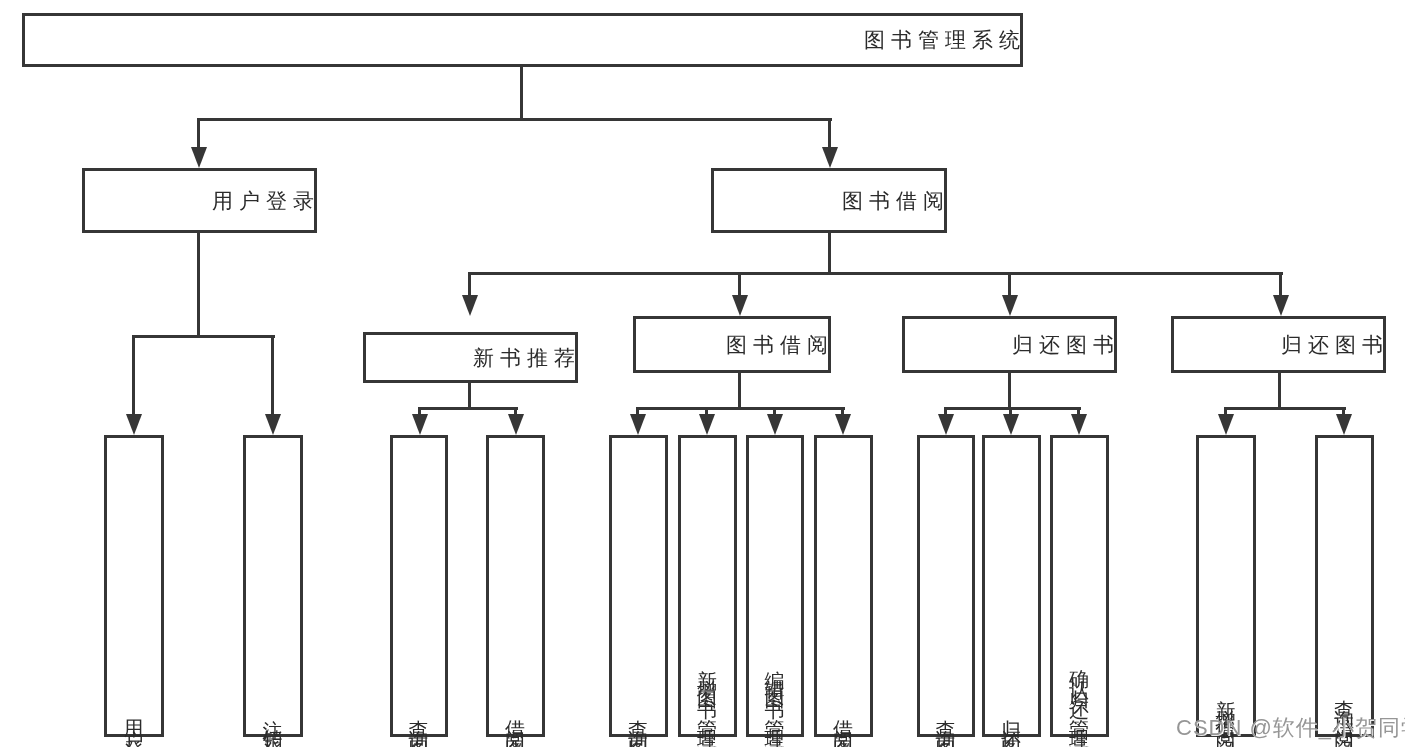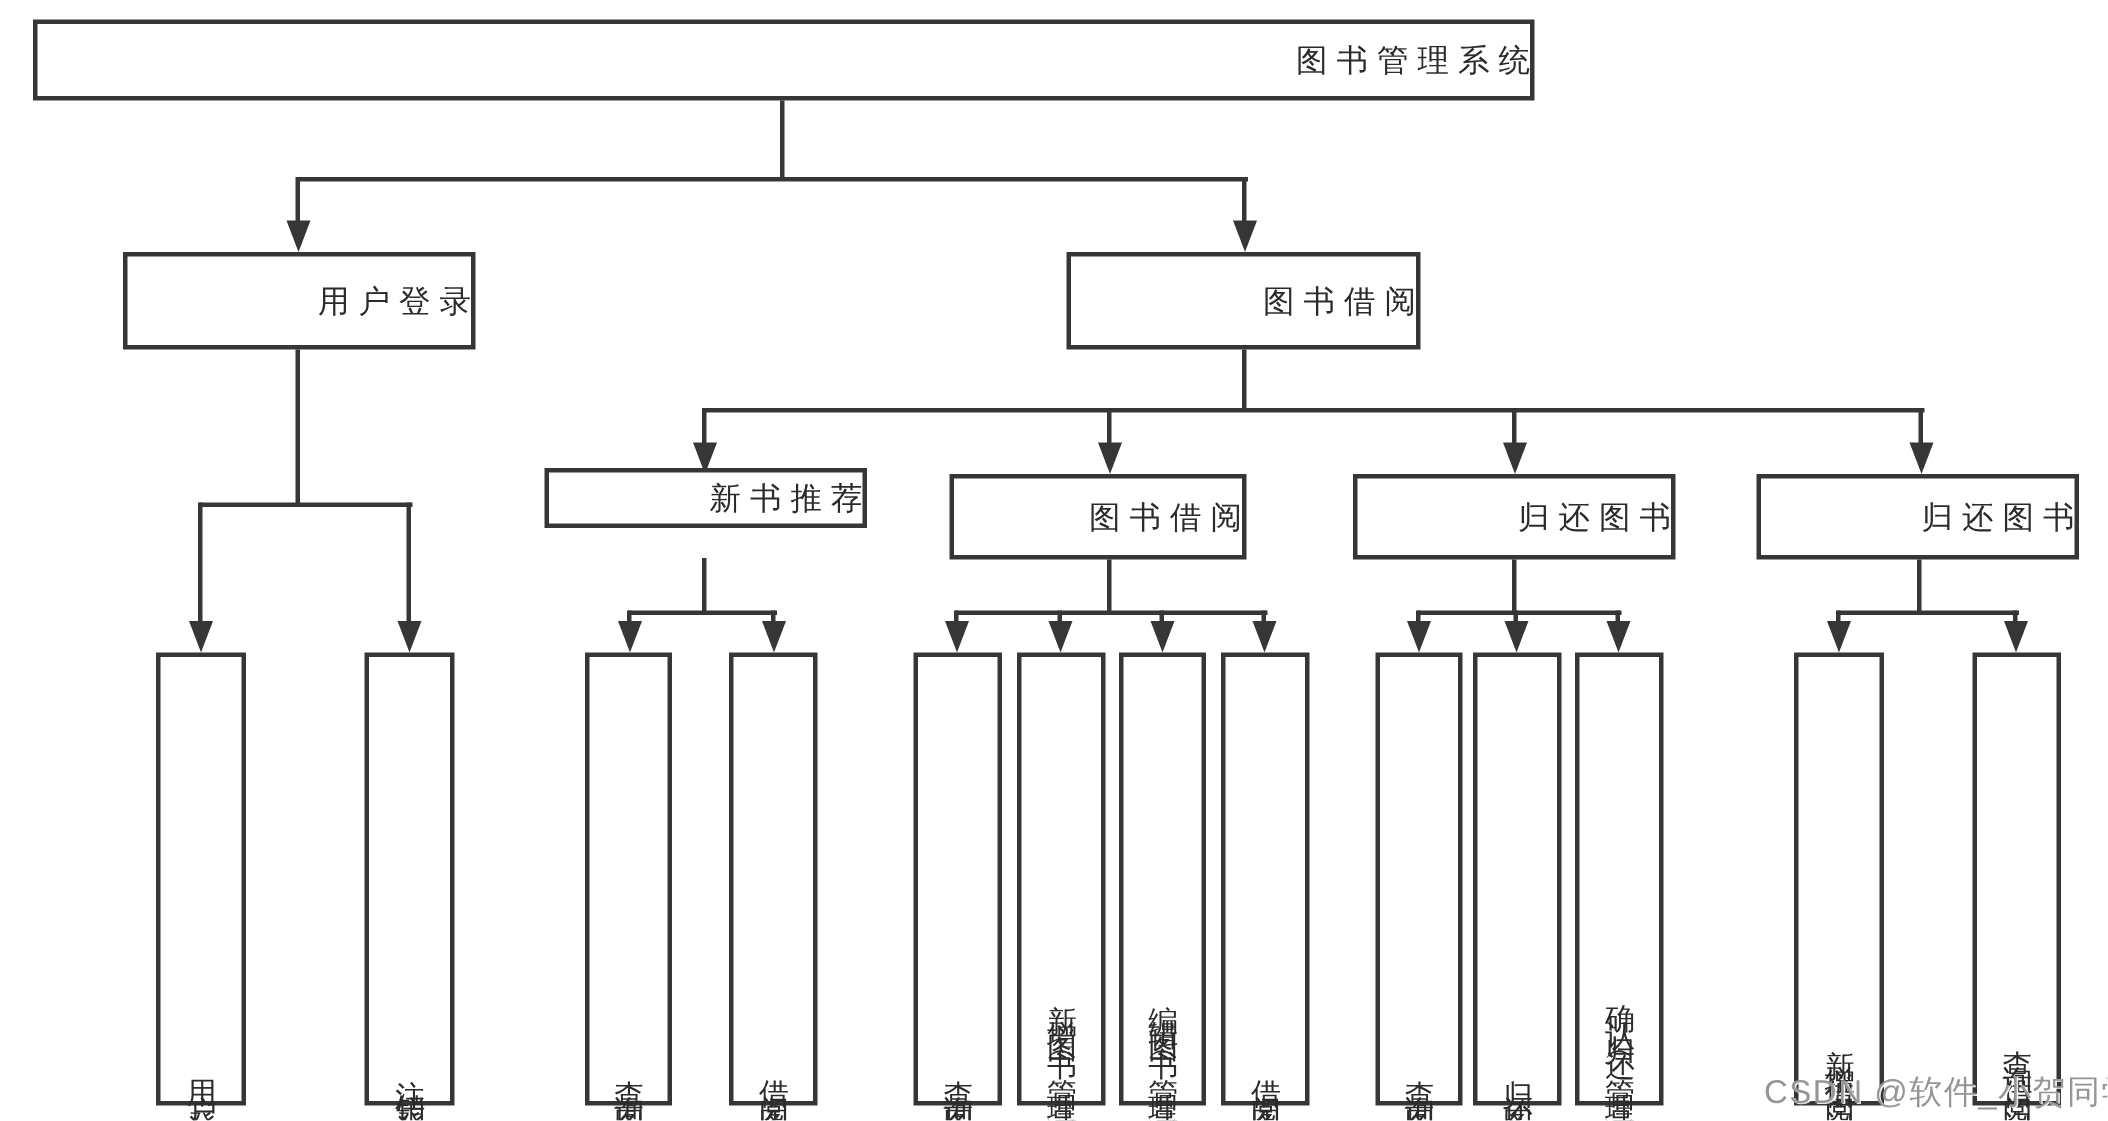--- a/index.html
+++ b/index.html
@@ -121,21 +121,21 @@
     <span>图书管理系统</span>
   </div>
 
   <div class="box hbox" style="left:82px;top:168px;width:235px;height:65px">
     <span>用户登录</span>
   </div>
   <div class="box hbox" style="left:711px;top:168px;width:236px;height:65px">
     <span>图书借阅</span>
   </div>
 
-  <div class="box hbox" style="left:363px;top:312px;width:215px;height:40px">
+  <div class="box hbox" style="left:363px;top:332px;width:215px;height:51px">
     <span>新书推荐</span>
   </div>
   <div class="box hbox" style="left:633px;top:316px;width:198px;height:57px">
     <span>图书借阅</span>
   </div>
   <div class="box hbox" style="left:902px;top:316px;width:215px;height:57px">
     <span>归还图书</span>
   </div>
   <div class="box hbox" style="left:1171px;top:316px;width:215px;height:57px">
     <span>归还图书</span>

